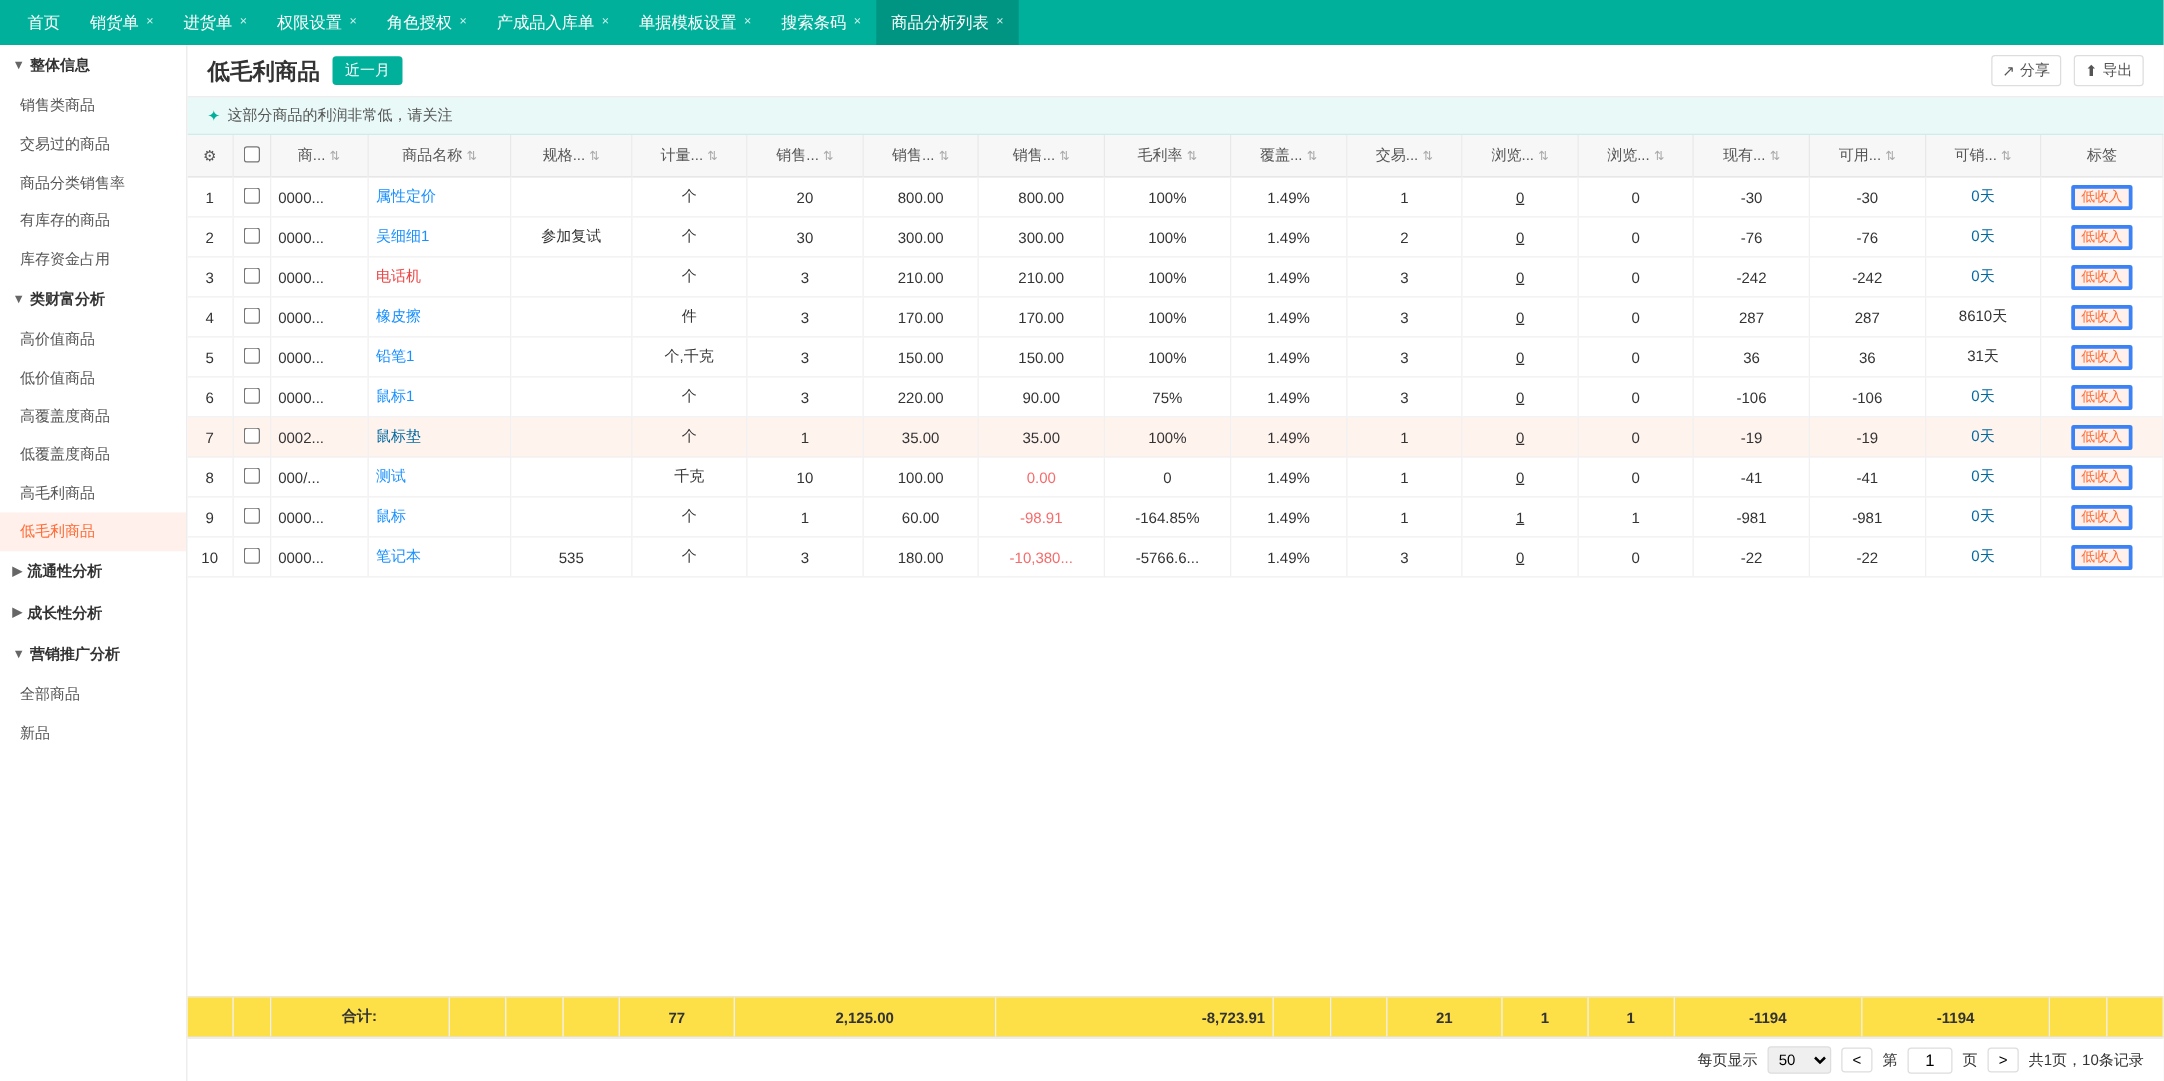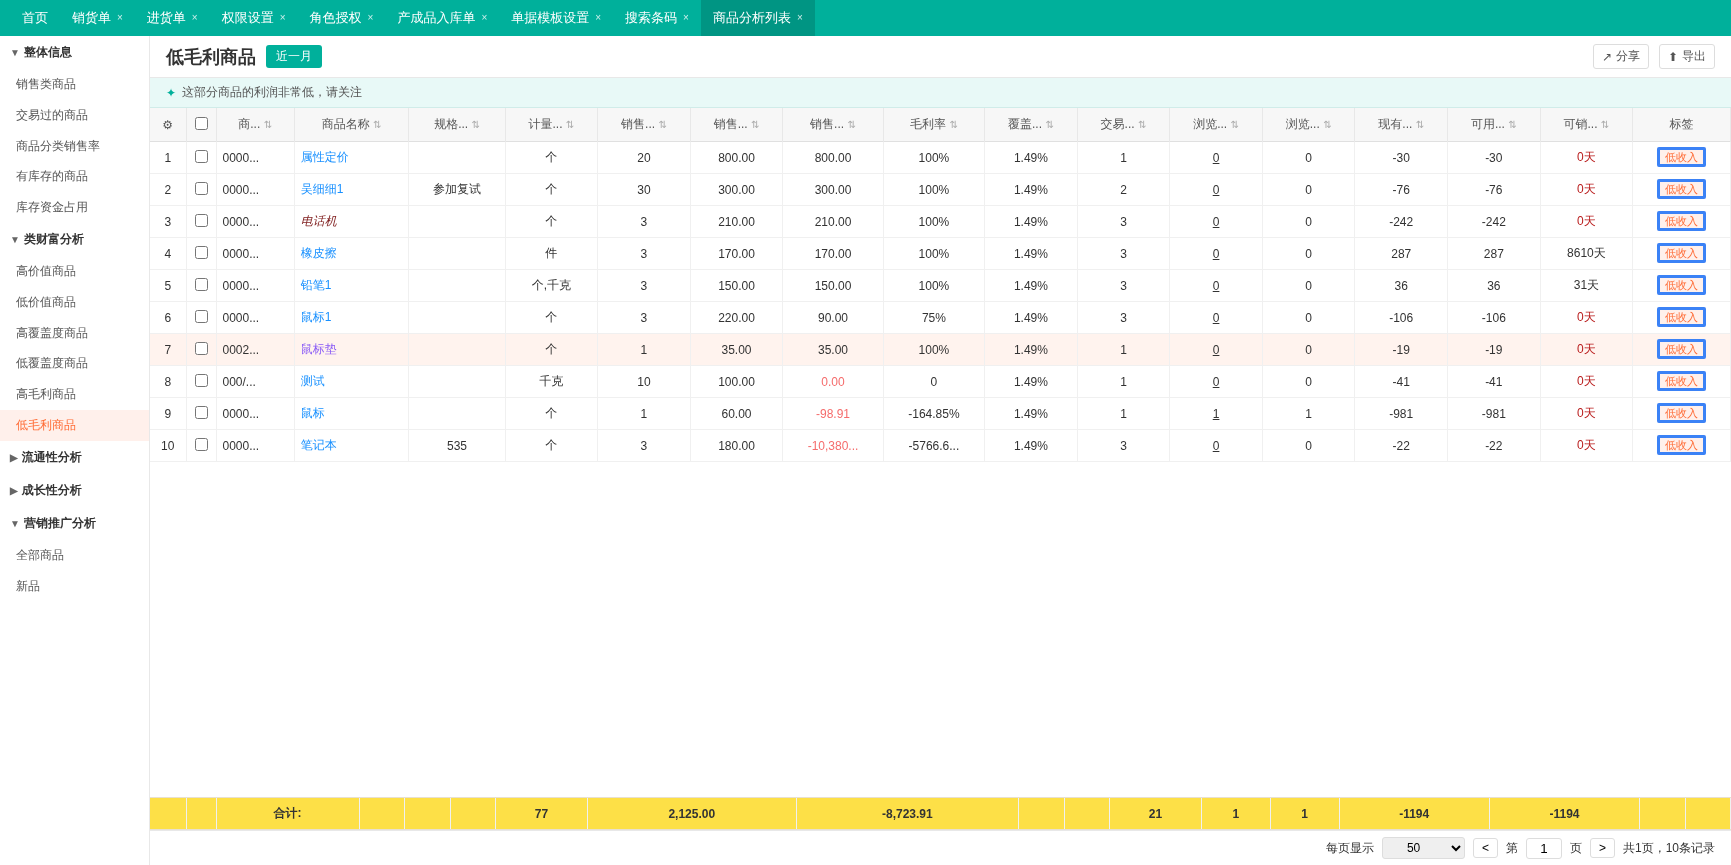--- a/index.html
+++ b/index.html
@@ -174,21 +174,21 @@
     }
     tbody tr.highlighted { background: #fff3ee; }
     tbody td {
       padding: 7px 6px;
       text-align: center;
       border-right: 1px solid #f0f0f0;
       white-space: nowrap;
     }
     .td-left { text-align: left; }
     .text-red { color: #f56c6c; }
-    .text-orange { color: #b91c1c; }
+    .text-orange { color: #0369a1; }
     .underline { text-decoration: underline; }
     .tag-badge {
       background: #fff0eb;
       color: #ff6b35;
       border: 3px solid #3b82f6;
       padding: 1px 5px;
       border-radius: 2px;
       font-size: 11px;
     }
     
@@ -205,21 +205,21 @@
       border-top: 1px solid #e8e8e8;
       padding: 6px 16px;
       display: flex;
       align-items: center;
       justify-content: flex-end;
       gap: 8px;
       font-size: 12px;
     }
     .page-size-select {
       border: 1px solid #ddd;
-      padding: 2px 20px;
+      padding: 2px 4px;
       border-radius: 3px;
       font-size: 12px;
     }
     .page-btn {
       border: 1px solid #ddd;
       padding: 2px 8px;
       border-radius: 3px;
       background: #fff;
       cursor: pointer;
       font-size: 12px;
@@ -433,21 +433,21 @@
       <td>0</td>
       <td>-76</td>
       <td>-76</td>
       <td class="text-orange">0天</td>
       <td><span class="tag-badge">低收入</span></td>
     </tr>
             <tr>
       <td>3</td>
       <td><input type="checkbox" style=""></td>
       <td class="td-left">0000...</td>
-      <td class="td-left" style="color:#7f1d1d; cursor:pointer;font-style:italic;">电话机</td>
+      <td class="td-left" style="color:#ef4444; cursor:pointer;">电话机</td>
       <td></td>
       <td>个</td>
       <td>3</td>
       <td>210.00</td>
       <td class="">210.00</td>
       <td>100%</td>
       <td>1.49%</td>
       <td>3</td>
       <td><span class="underline" style="cursor:pointer;">0</span></td>
       <td>0</td>
@@ -513,21 +513,21 @@
       <td>0</td>
       <td>-106</td>
       <td>-106</td>
       <td class="text-orange">0天</td>
       <td><span class="tag-badge">低收入</span></td>
     </tr>
             <tr class="highlighted">
       <td>7</td>
       <td><input type="checkbox" style=""></td>
       <td class="td-left">0002...</td>
-      <td class="td-left" style="color:#8b5cf6; cursor:pointer;">鼠标垫</td>
+      <td class="td-left" style="color:#0369a1; cursor:pointer;">鼠标垫</td>
       <td></td>
       <td>个</td>
       <td>1</td>
       <td>35.00</td>
       <td class="">35.00</td>
       <td>100%</td>
       <td>1.49%</td>
       <td>1</td>
       <td><span class="underline" style="cursor:pointer;">0</span></td>
       <td>0</td>
@@ -607,21 +607,21 @@
           <td style="width:36px; padding:7px 6px;"></td>
           <td style="width:30px; padding:7px 6px;"></td>
           <td style="padding:7px 6px;">
             <span>合计:</span>
           </td>
           <td style="padding:7px 6px;"></td>
           <td style="padding:7px 6px;"></td>
           <td style="padding:7px 6px;"></td>
           <td style="padding:7px 6px; text-align:center;">77</td>
           <td style="padding:7px 6px; text-align:center;">2,125.00</td>
-          <td style="padding:7px 6px; text-align:center;">-8,723.91</td>
+          <td style="padding:7px 6px; text-align:right;">-8,723.91</td>
           <td style="padding:7px 6px;"></td>
           <td style="padding:7px 6px;"></td>
           <td style="padding:7px 6px; text-align:center;">21</td>
           <td style="padding:7px 6px; text-align:center;">1</td>
           <td style="padding:7px 6px; text-align:center;">1</td>
           <td style="padding:7px 6px; text-align:center;">-1194</td>
           <td style="padding:7px 6px; text-align:center;">-1194</td>
           <td style="padding:7px 6px;"></td>
           <td style="padding:7px 6px;"></td>
         </tr>

